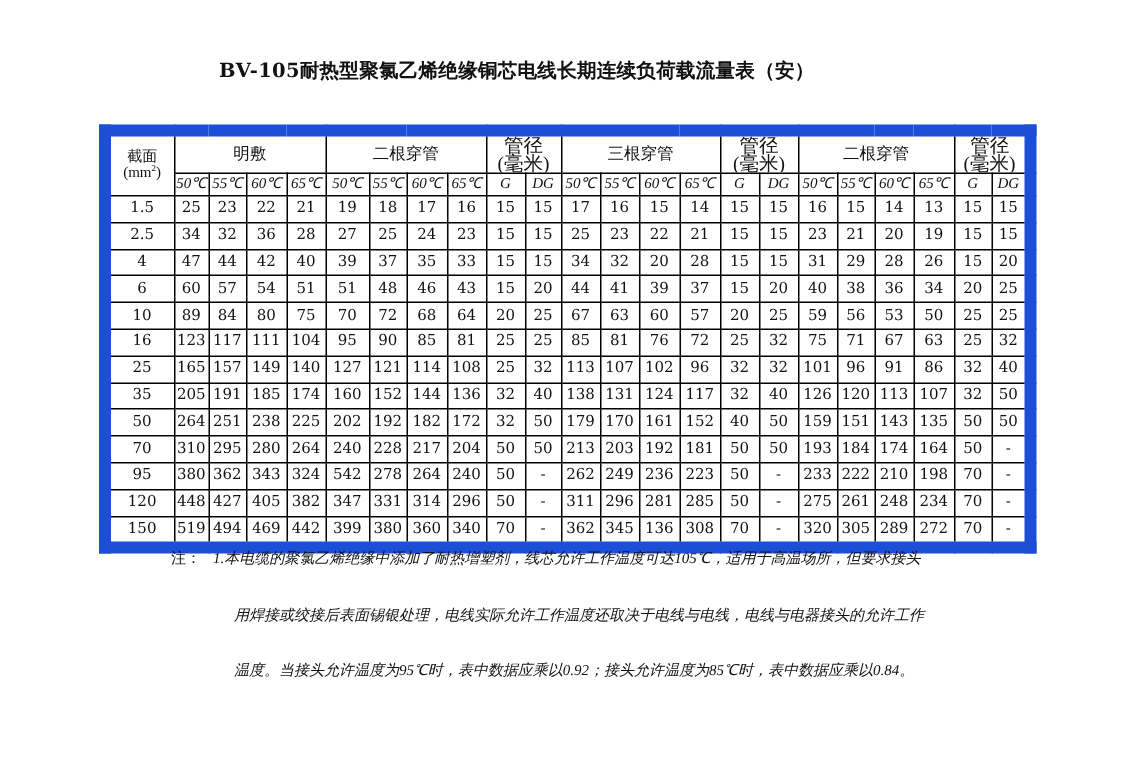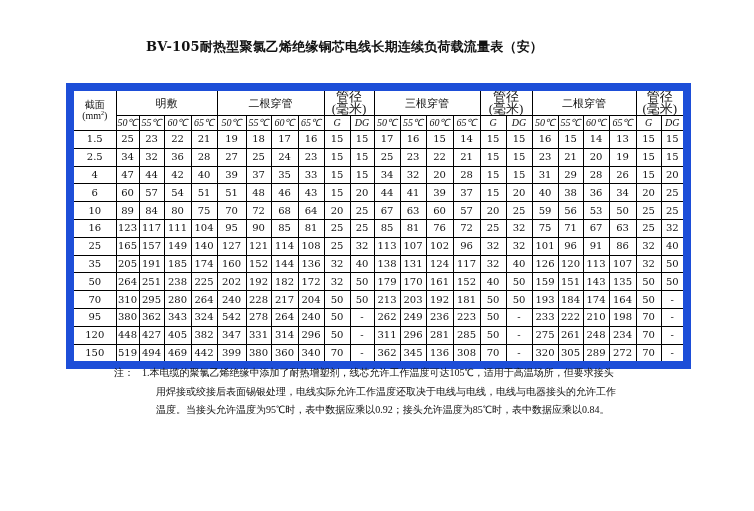--- a/index.html
+++ b/index.html
@@ -15,22 +15,22 @@
   .h1 th { height: 24px; }
   .h1 th.grp { font-size: 11px; }
   .h1 th.pipe { font-size: 13px; line-height: 12px; white-space: normal; }
   .h2 th { height: 14px; font-size: 9.5px; font-style: italic; }
   tbody td { height: 16.8px; font-size: 10px; }
   .sec { font-size: 10px; line-height: 13px; white-space: normal !important; }
   sup { font-size: 6px; }
   .notes { position: absolute; left: 142px; top: 364px; width: 560px; font-size: 10px;
            line-height: 18.5px; font-family: "Liberation Serif", serif; }
   .notes .lbl { position: absolute; left: -28px; top: 0; }
-  .notes .line { white-space: nowrap; }
-  .notes .indent { padding-left: 14px; }
+  .notes .line { white-space: nowrap; font-style: italic; }
+  .notes .indent { padding-left: 14px; margin-top: 19px; }
 </style>
 </head>
 <body>
 
 <div class="title">BV-105耐热型聚氯乙烯绝缘铜芯电线长期连续负荷载流量表（安）</div>
 
 <table class="cap">
   <colgroup>
     <col style="width:46px">
     <col style="width:23px">

